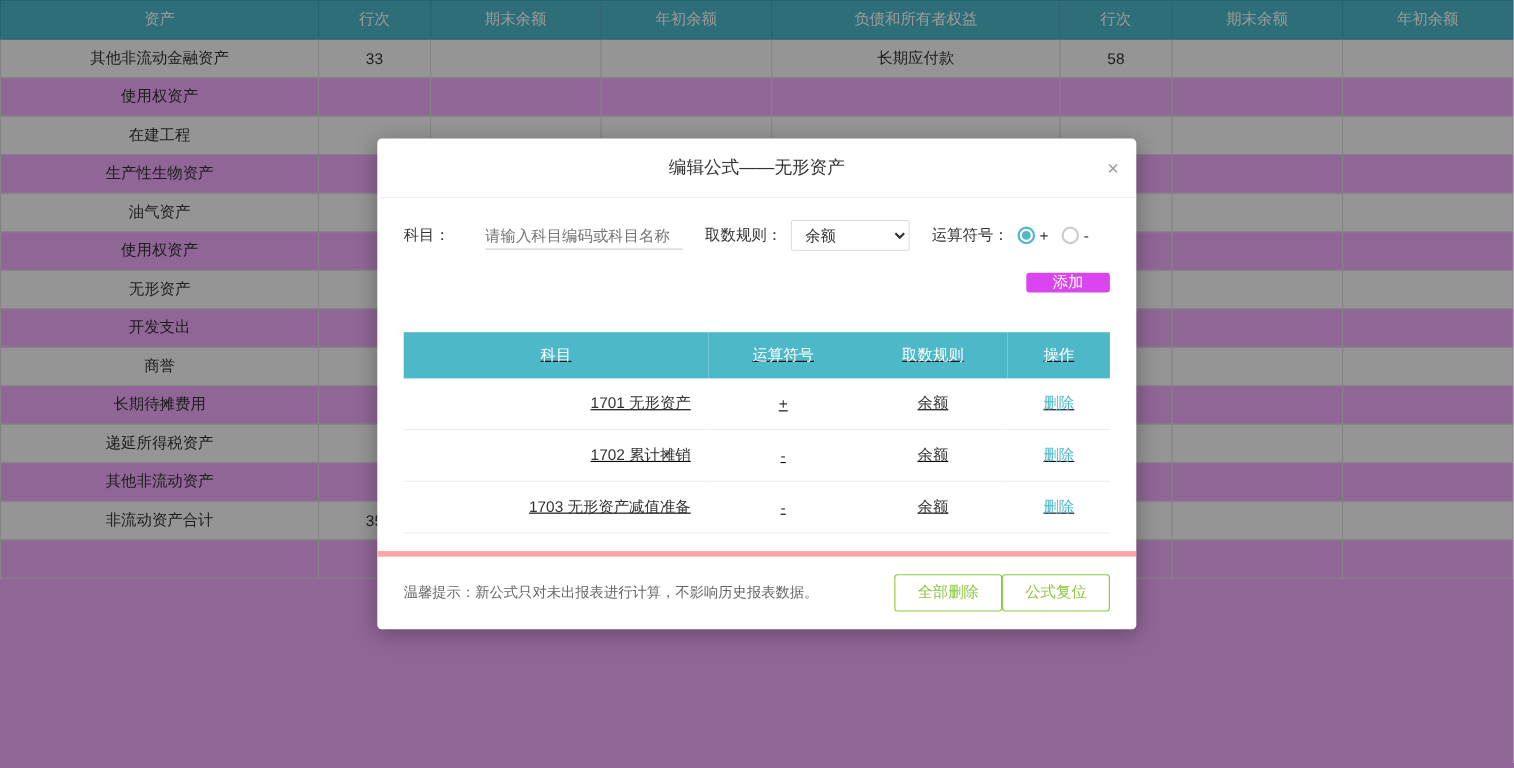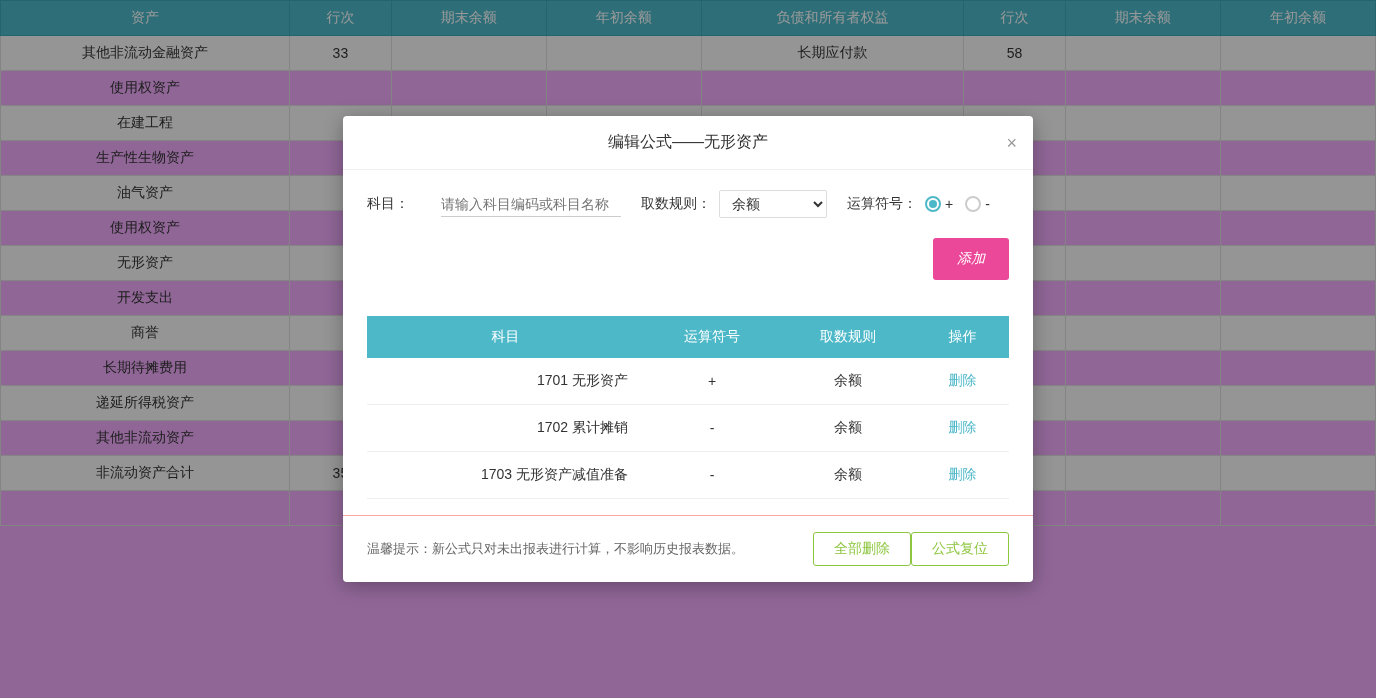--- a/index.html
+++ b/index.html
@@ -182,37 +182,37 @@
     .radio-circle.unchecked {
       border-color: #ccc;
     }
 
     .radio-text {
       font-size: 14px;
       color: #333;
     }
 
     .add-btn {
-      background: #ec4899;
+      background: #d946ef;
       color: #fff;
       border: none;
       border-radius: 3px;
-      padding: 12px 24px;
+      padding: 0 24px;
       font-size: 14px;
       cursor: pointer;
       white-space: nowrap;
       margin-left: auto;
-      font-style: italic;
     }
 
     
     .modal-table-wrapper {
       padding: 16px 24px;
       flex: 1;
       overflow-y: auto;
+      text-decoration: underline;
     }
 
     .modal-table {
       width: 100%;
       border-collapse: collapse;
     }
 
     .modal-table thead tr th {
       background: #4db8c8;
       color: #fff;
@@ -240,21 +240,21 @@
       text-decoration: none;
       font-size: 14px;
     }
 
     
     .modal-footer {
       padding: 16px 24px;
       display: flex;
       align-items: center;
       justify-content: space-between;
-      border-top: 1px solid #fca5a5;
+      border-top: 5px solid #fca5a5;
     }
 
     .tip-text {
       color: #666;
       font-size: 13px;
     }
 
     .footer-btns {
       display: flex;
     }

